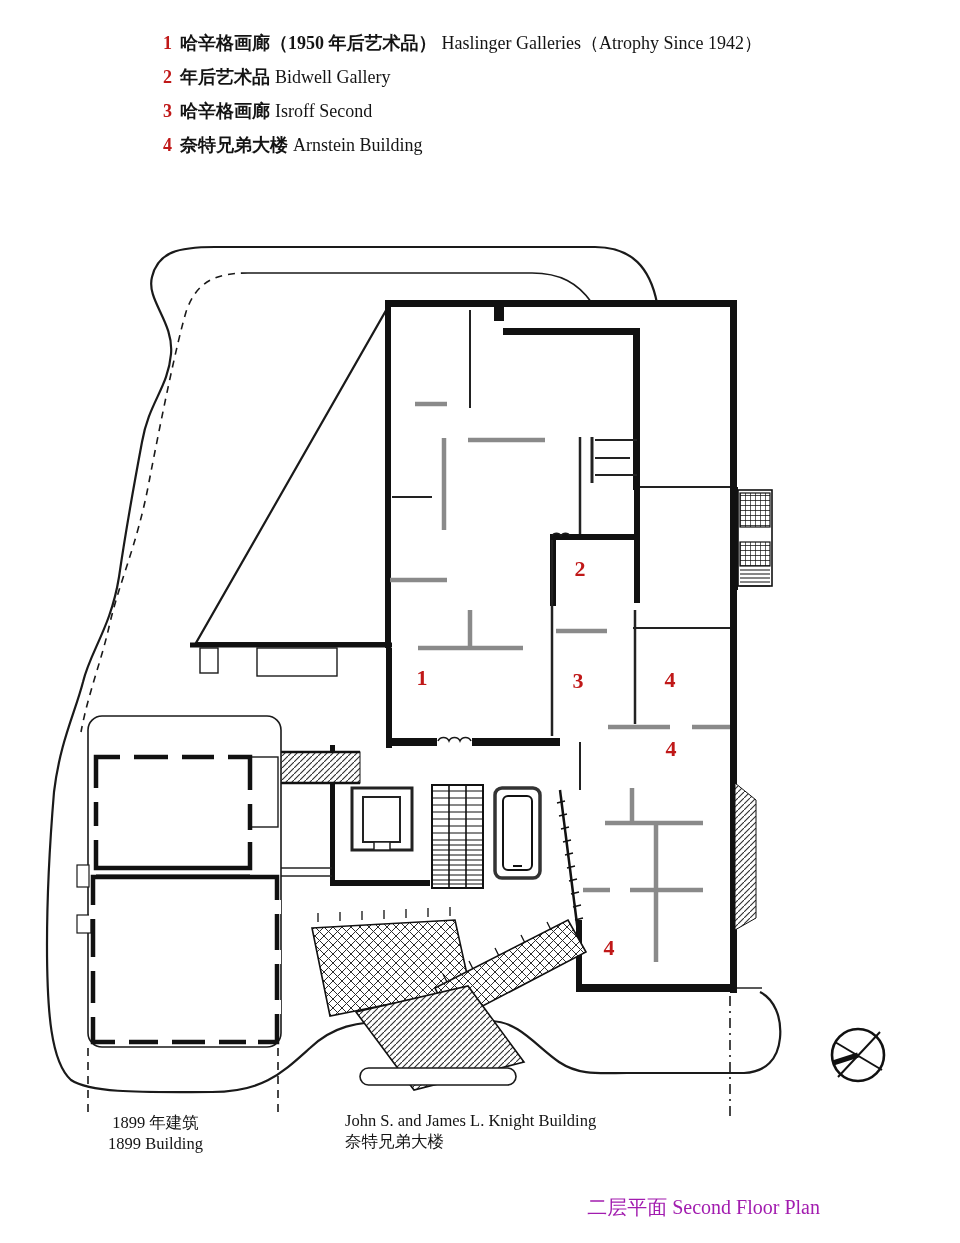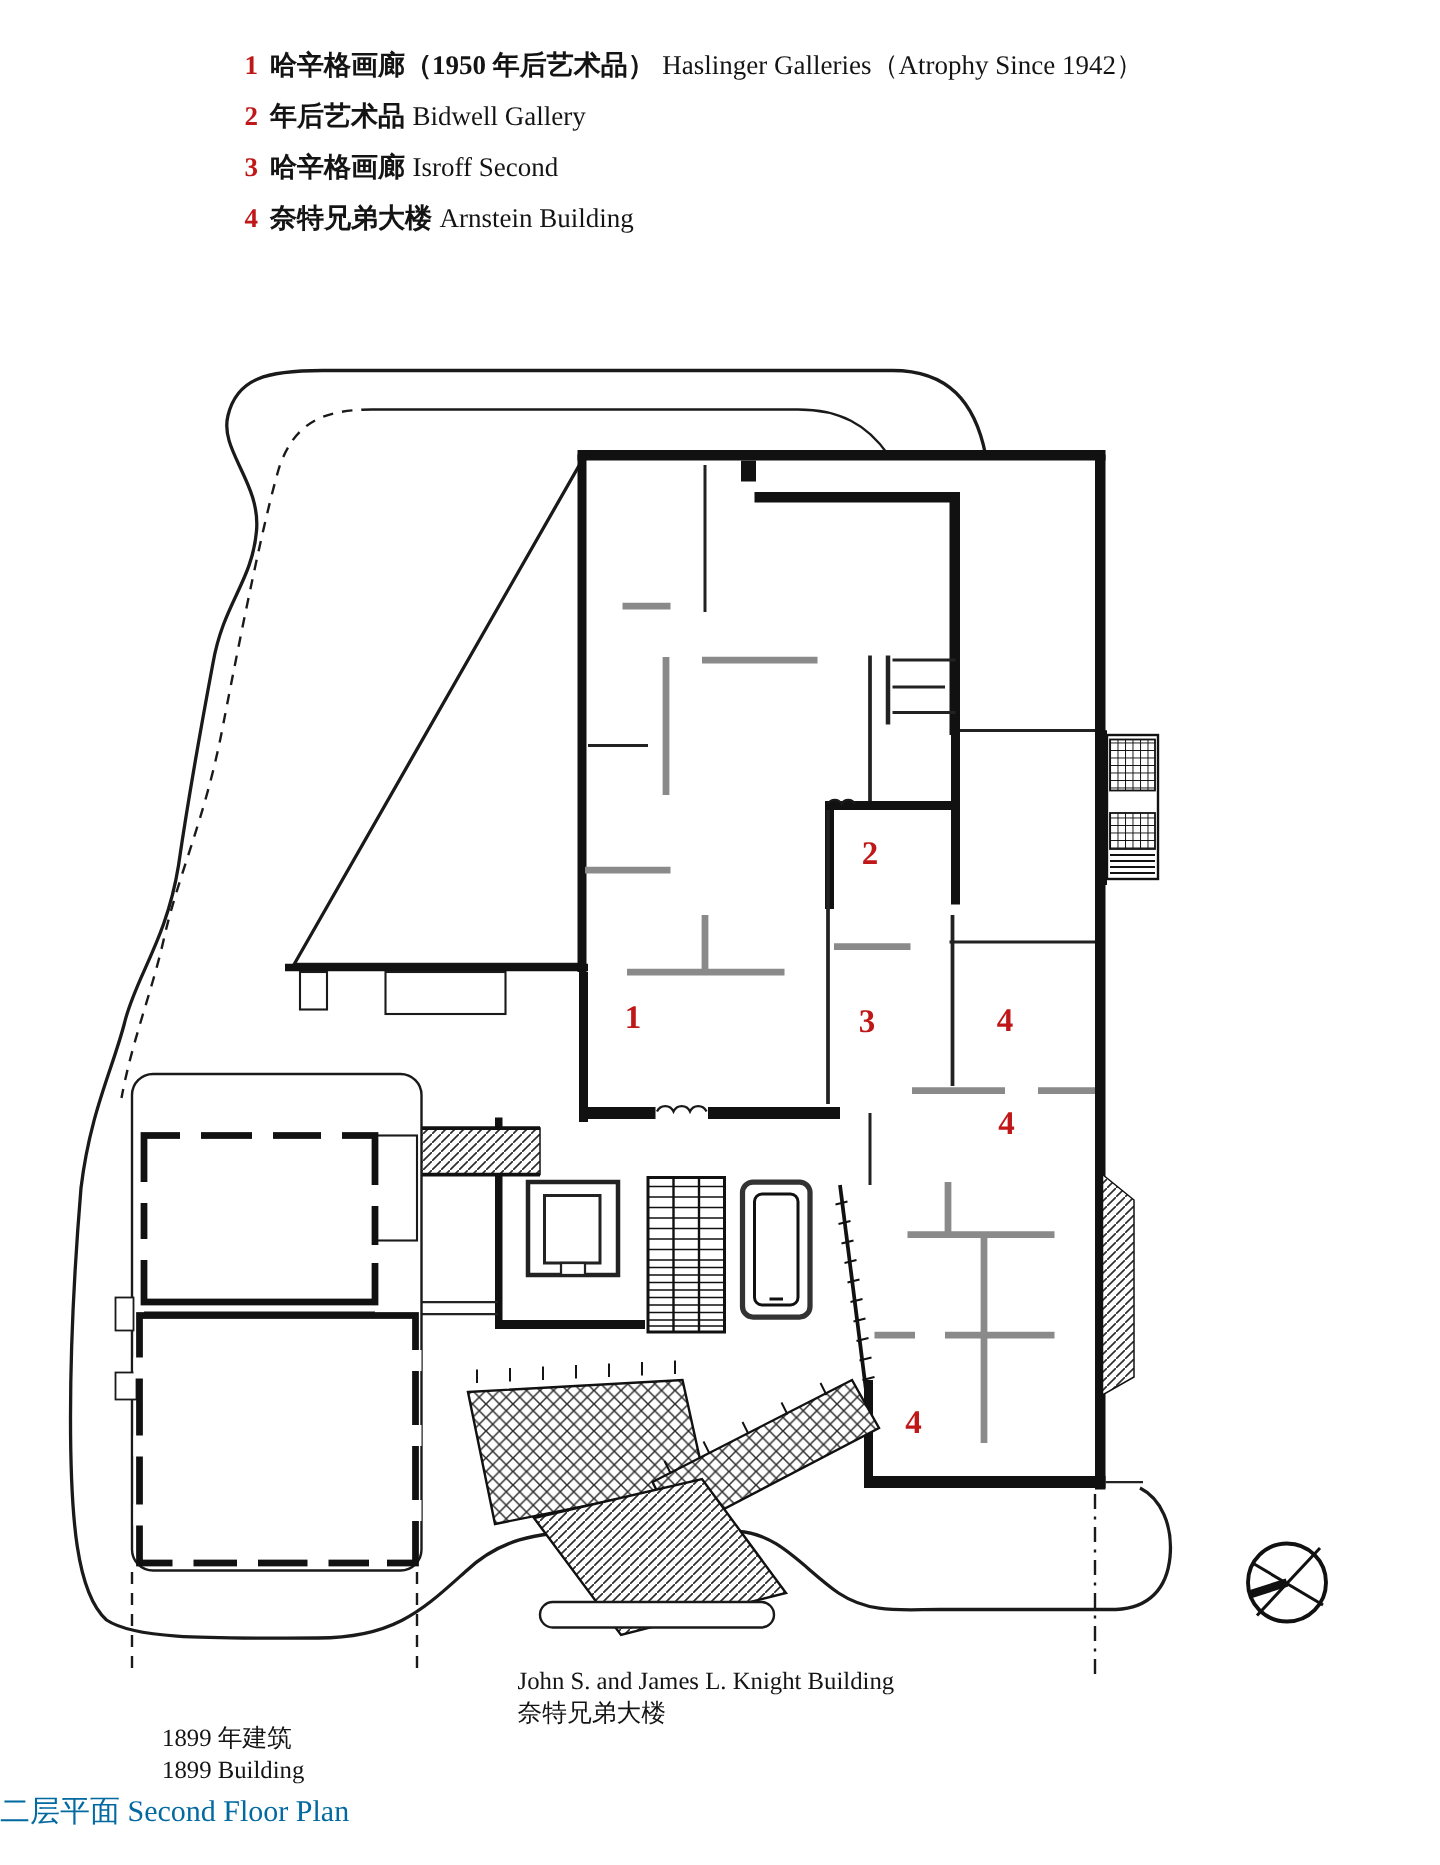--- a/index.html
+++ b/index.html
@@ -13,22 +13,22 @@
   .legend-num{color:#c01818;font-weight:bold;margin-right:6px;min-width:11px;}
   .legend-zh{color:#141414;font-weight:bold;}
   .legend-en{color:#141414;margin-left:5px;}
 
   
   .room-num{position:absolute;transform:translate(-50%,-50%);color:#c01818;
             font:bold 22px "Liberation Serif", serif;}
 
   
   .bldg-label{position:absolute;font-size:16.5px;line-height:21px;color:#141414;}
-  .plan-title{position:absolute;left:0;top:1194px;width:820px;text-align:left;
-              font-size:20px;color:#0369a1;}
+  .plan-title{position:absolute;left:0;top:1194px;width:820px;text-align:right;
+              font-size:20px;color:#a21caf;}
 </style>
 </head>
 <body>
 
 <div id="page">
 
   <svg id="plan-svg" viewBox="0 0 960 1243" xmlns="http://www.w3.org/2000/svg">
     <defs>
       <pattern id="xh" width="9" height="9" patternUnits="userSpaceOnUse">
         <rect width="9" height="9" fill="#ffffff"></rect>
@@ -251,21 +251,21 @@
     </div>
   </div>
 
   <div class="room-num" style="left:422px;top:678px;">1</div>
   <div class="room-num" style="left:580px;top:569px;">2</div>
   <div class="room-num" style="left:578px;top:681px;">3</div>
   <div class="room-num" style="left:670px;top:680px;">4</div>
   <div class="room-num" style="left:671px;top:749px;">4</div>
   <div class="room-num" style="left:609px;top:948px;">4</div>
 
-  <div class="bldg-label" style="left:108px;top:1148px;">
+  <div class="bldg-label" style="left:108px;top:1112px;text-align:center;">
     <div>1899 年建筑</div>
     <div>1899 Building</div>
   </div>
   <div class="bldg-label" style="left:345px;top:1110px;">
     <div>John S. and James L. Knight Building</div>
     <div>奈特兄弟大楼</div>
   </div>
   <div class="plan-title">二层平面 Second Floor Plan</div>
 
 </div>

